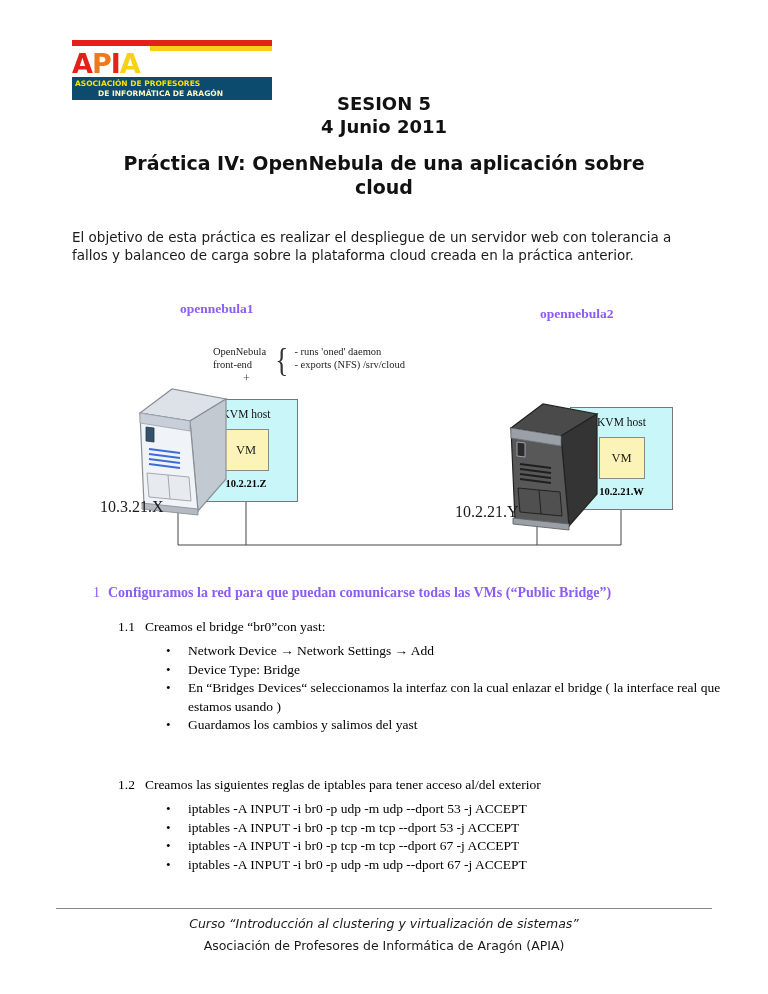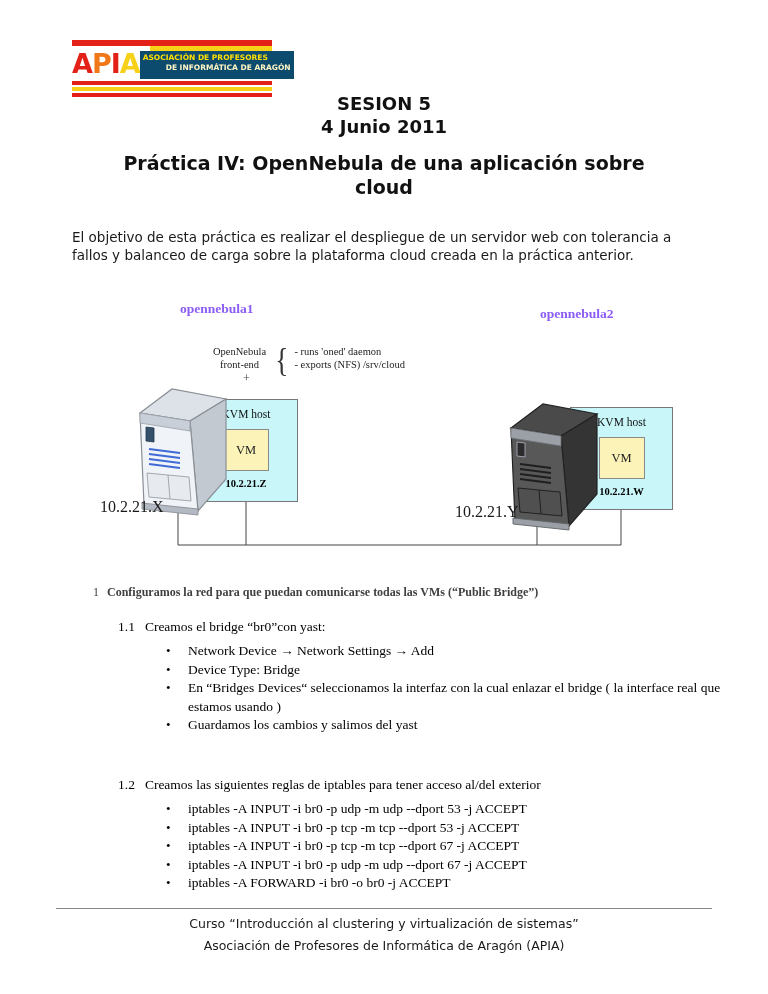--- a/index.html
+++ b/index.html
@@ -8,21 +8,21 @@
     position:relative; width:768px; height:994px; margin:0 auto;
     background:#ffffff; overflow:hidden;
     font-family:"DejaVu Sans", sans-serif; color:#111;
   }
   
   .logo { position:absolute; left:72px; top:40px; width:200px; }
   .logo .bar { height:6px; }
   .bar.red { background:#e32119; }
   .bar.yellow { background:#f7d117; }
   .logo .bar-top-yellow { margin-left:78px; height:5px; background:#f7d117; }
-  .logo-main { display:flex; align-items:stretch; height:28px; margin:0; }
+  .logo-main { display:flex; align-items:stretch; height:28px; margin:0;flex-direction:column; }
   .logo-letters { font-family:"DejaVu Sans", sans-serif; font-weight:bold; font-size:27px;
     line-height:26px; letter-spacing:-1px; width:80px; text-align:left; }
   .logo-letters .l0 { color:#e32119; }
   .logo-letters .l1 { color:#f07818; }
   .logo-letters .l2 { color:#e32119; }
   .logo-letters .l3 { color:#f7d117; }
   .logo-org { background:#0c4a6e; color:#ffe000; flex:1; padding:2px 3px 1px 3px;
     font-size:7.5px; font-weight:bold; line-height:1.35; white-space:nowrap; }
   .logo-org .org2 { color:#fff6c4;margin-left:23px; }
   .logo .gap { height:2px; }
@@ -35,21 +35,21 @@
   .intro { position:absolute; top:228px; left:72px; width:616px;
     font-size:13.5px; line-height:1.37; color:#1a1a1a; }
   
   .diagram { position:absolute; top:295px; left:0; width:768px; height:265px;
     font-family:"Liberation Serif", serif; }
   .diagram-lines { position:absolute; left:0; top:0; width:768px; height:265px; z-index:0; }
   .node-label { position:absolute; font-weight:bold; font-size:13.5px; color:#8b5cf6; z-index:4; }
   .node1-label { left:180px; top:6px; }
   .node2-label { left:540px; top:11px; }
   .annotation { position:absolute; left:213px; top:47px; display:flex; align-items:flex-start; z-index:4; }
-  .ann-title { text-align:center; font-size:10.5px; line-height:1.25; color:#222; padding-top:3px; }
+  .ann-title { text-align:left; font-size:10.5px; line-height:1.25; color:#222; padding-top:3px; }
   .ann-brace { font-size:34px; font-weight:300; color:#333; line-height:36px; padding:0 4px 0 8px;
     font-family:"Liberation Serif", serif; transform:scaleX(0.8); }
   .ann-items { font-size:10.5px; line-height:1.25; color:#222; padding-top:3px; white-space:nowrap; }
   .plus-sign { position:absolute; left:243px; top:76px; font-size:12px; color:#444; z-index:4; }
   .kvm-box { position:absolute; background:#c9f6f9; border:1px solid #777; z-index:1;
     text-align:center; }
   .kvm-box-1 { left:194px; top:104px; width:104px; height:103px; }
   .kvm-box-2 { left:570px; top:112px; width:103px; height:103px; }
   .kvm-title { font-size:11.5px; color:#111; margin-top:8px; }
   .vm-box { width:46px; height:42px; margin:9px auto 0 auto; background:#fbf3b8;
@@ -57,36 +57,36 @@
     font-size:12.5px; color:#222; }
   .vm-ip { font-size:10.5px; font-weight:bold; margin-top:7px; color:#000; }
   .tower { position:absolute; z-index:3; }
   .tower-1 { left:126px; top:86px; }
   .tower-2 { left:497px; top:101px; }
   .host-ip { position:absolute; font-size:16px; color:#1a1a1a; z-index:4; }
   .host-ip-1 { left:100px; top:203px; }
   .host-ip-2 { left:455px; top:208px; }
   
   .section-heading { position:absolute; top:585px; left:93px; width:650px;
-    font-family:"Liberation Serif", serif; font-size:12px; color:#404040; }
+    font-family:"Liberation Serif", serif; font-size:14px; color:#8b5cf6; }
   .section-heading .sec-num { font-weight:normal; margin-right:8px; }
   .section-heading .sec-title { font-weight:bold; }
   .subsection { position:absolute; left:118px; width:610px;
     font-family:"Liberation Serif", serif; font-size:13.5px; color:#000; line-height:1.4; }
   .sub-1 { top:618px; }
   .sub-2 { top:776px; }
   .sub-title .sub-num { margin-right:10px; }
   .bullets { list-style:none; margin:5px 0 0 44px; width:562px; }
   .bullets li { position:relative; padding-left:26px; line-height:1.38; }
   .bullets li::before { content:"•"; position:absolute; left:4px; top:0; font-size:13px; }
   
   .footer { position:absolute; top:908px; left:0; width:100%; text-align:center; }
   .footer-rule { width:656px; margin:0 auto; border:0; border-top:1px solid #888; }
   .footer-line { font-size:12.5px; color:#1a1a1a; line-height:1.72; }
-  .footer-line.first { margin-top:4px; }
+  .footer-line.first { margin-top:4px;font-style:italic; }
 </style>
 </head>
 <body>
 
 <div class="page">
 
   <div class="logo">
     <div class="bar red"></div>
     <div class="bar-top-yellow"></div>
     <div class="logo-main">
@@ -176,21 +176,21 @@
       <polygon points="20,46 28,47 28,61 20,60" fill="#2b2b2b" stroke="#aab" stroke-width="0.9"></polygon>
       <line x1="23" y1="68" x2="54" y2="72" stroke="#1f1f1f" stroke-width="2"></line>
       <line x1="23" y1="73" x2="54" y2="77" stroke="#1f1f1f" stroke-width="2"></line>
       <line x1="23" y1="78" x2="54" y2="82" stroke="#1f1f1f" stroke-width="2"></line>
       <line x1="23" y1="83" x2="54" y2="87" stroke="#1f1f1f" stroke-width="2"></line>
       <polygon points="21,92 63,96 65,120 23,116" fill="#505050" stroke="#1c1c1c" stroke-width="0.9"></polygon>
       <line x1="42" y1="94" x2="44" y2="118" stroke="#1c1c1c" stroke-width="0.9"></line>
       <polygon points="16,122 72,128 72,134 16,128" fill="#9aa0a6" stroke="#5f6468" stroke-width="0.9"></polygon>
     </svg>
 
-    <div class="host-ip host-ip-1">10.2.21.X</div>
+    <div class="host-ip host-ip-1">10.3.21.X</div>
     <div class="host-ip host-ip-2">10.2.21.Y</div>
   </div>
 
   <div class="section-heading">
     <span class="sec-num">1</span><span class="sec-title">Configuramos la red para que puedan comunicarse todas las VMs (“Public Bridge”)</span>
   </div>
 
   <div class="subsection sub-1">
     <div class="sub-title">
       <span class="sub-num">1.1</span><span>Creamos el bridge “br0”con yast:</span>
@@ -205,21 +205,20 @@
 
   <div class="subsection sub-2">
     <div class="sub-title">
       <span class="sub-num">1.2</span><span>Creamos las siguientes reglas de iptables para tener acceso al/del exterior</span>
     </div>
     <ul class="bullets">
       <li>iptables -A INPUT -i br0 -p udp -m udp --dport 53 -j ACCEPT</li>
       <li>iptables -A INPUT -i br0 -p tcp -m tcp --dport 53 -j ACCEPT</li>
       <li>iptables -A INPUT -i br0 -p tcp -m tcp --dport 67 -j ACCEPT</li>
       <li>iptables -A INPUT -i br0 -p udp -m udp --dport 67 -j ACCEPT</li>
-      <li>iptables -A FORWARD -i br0 -o br0 -j ACCEPT</li>
     </ul>
   </div>
 
   <div class="footer">
     <hr class="footer-rule">
     <div class="footer-line first">Curso “Introducción al clustering y virtualización de sistemas”</div>
     <div class="footer-line">Asociación de Profesores de Informática de Aragón (APIA)</div>
   </div>
 
 </div>

